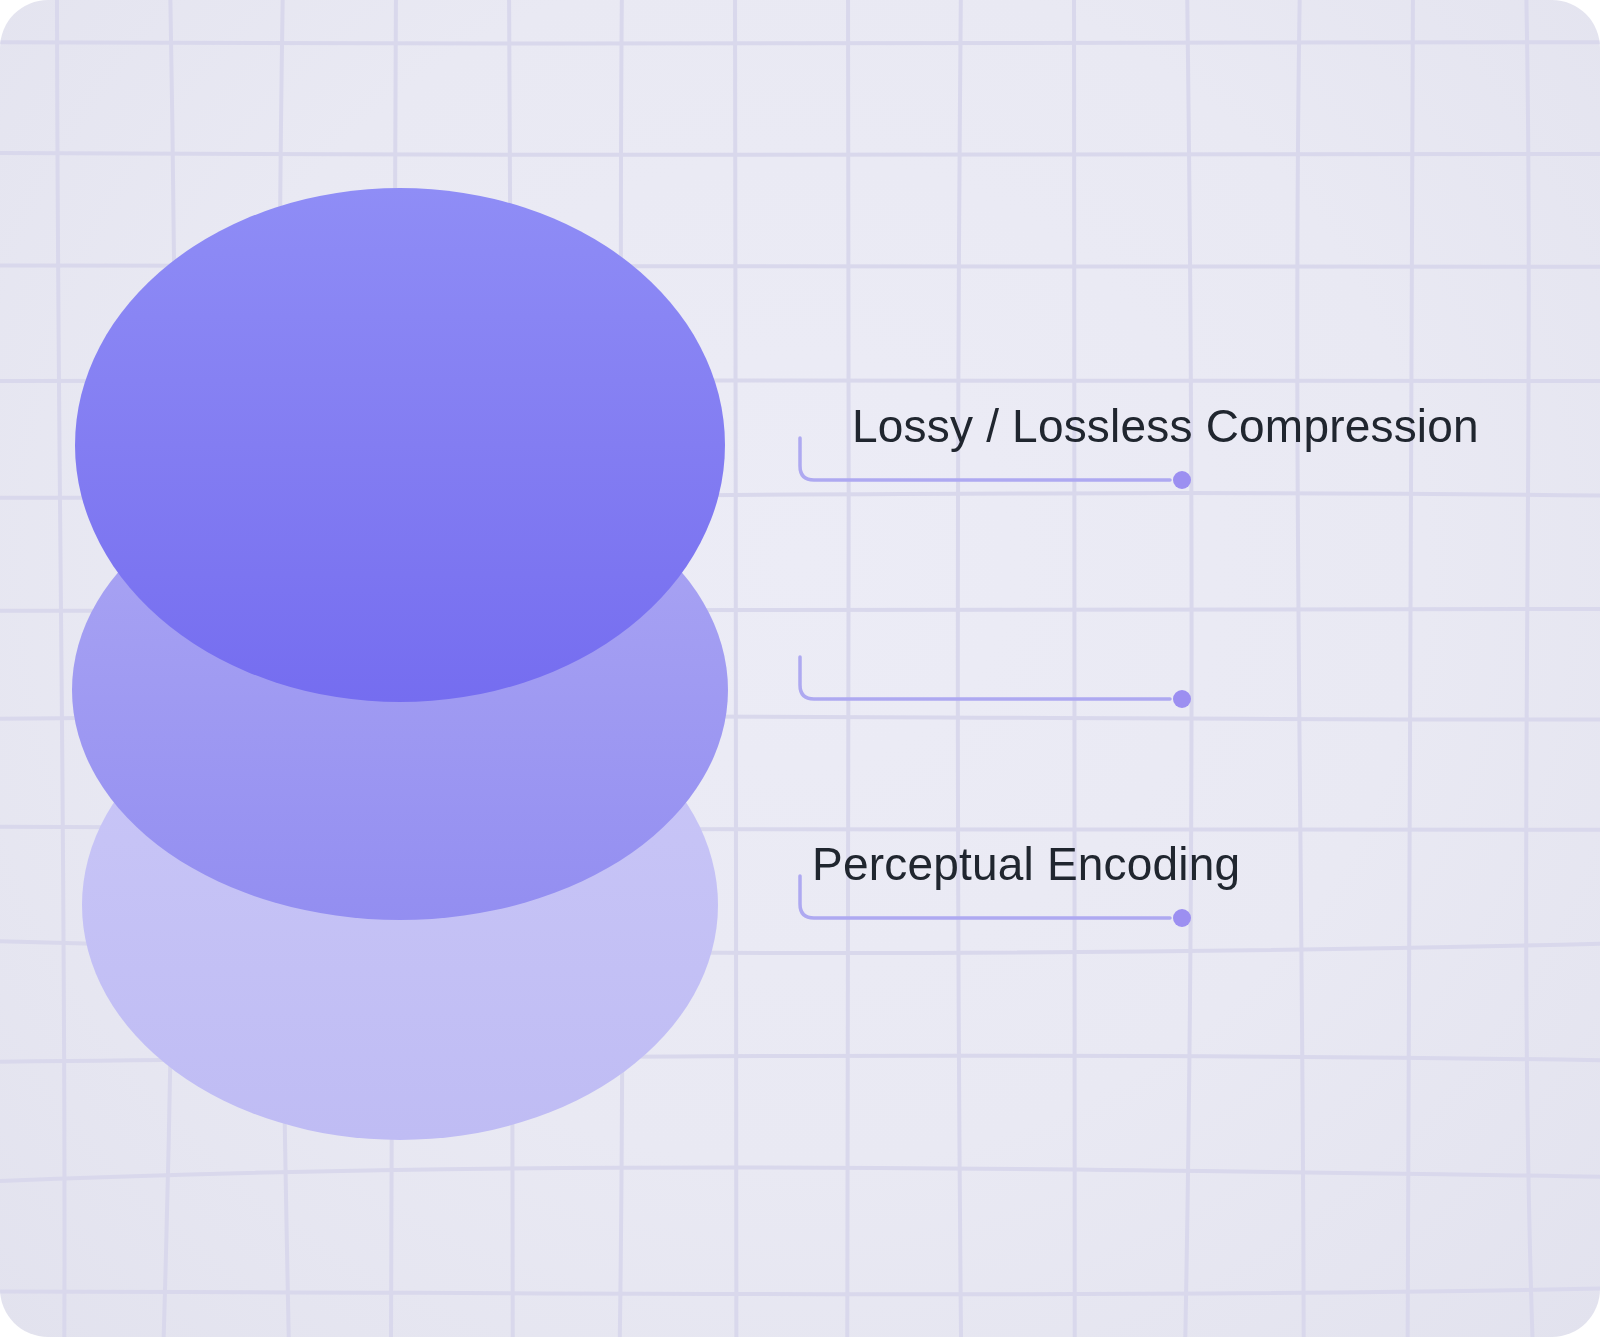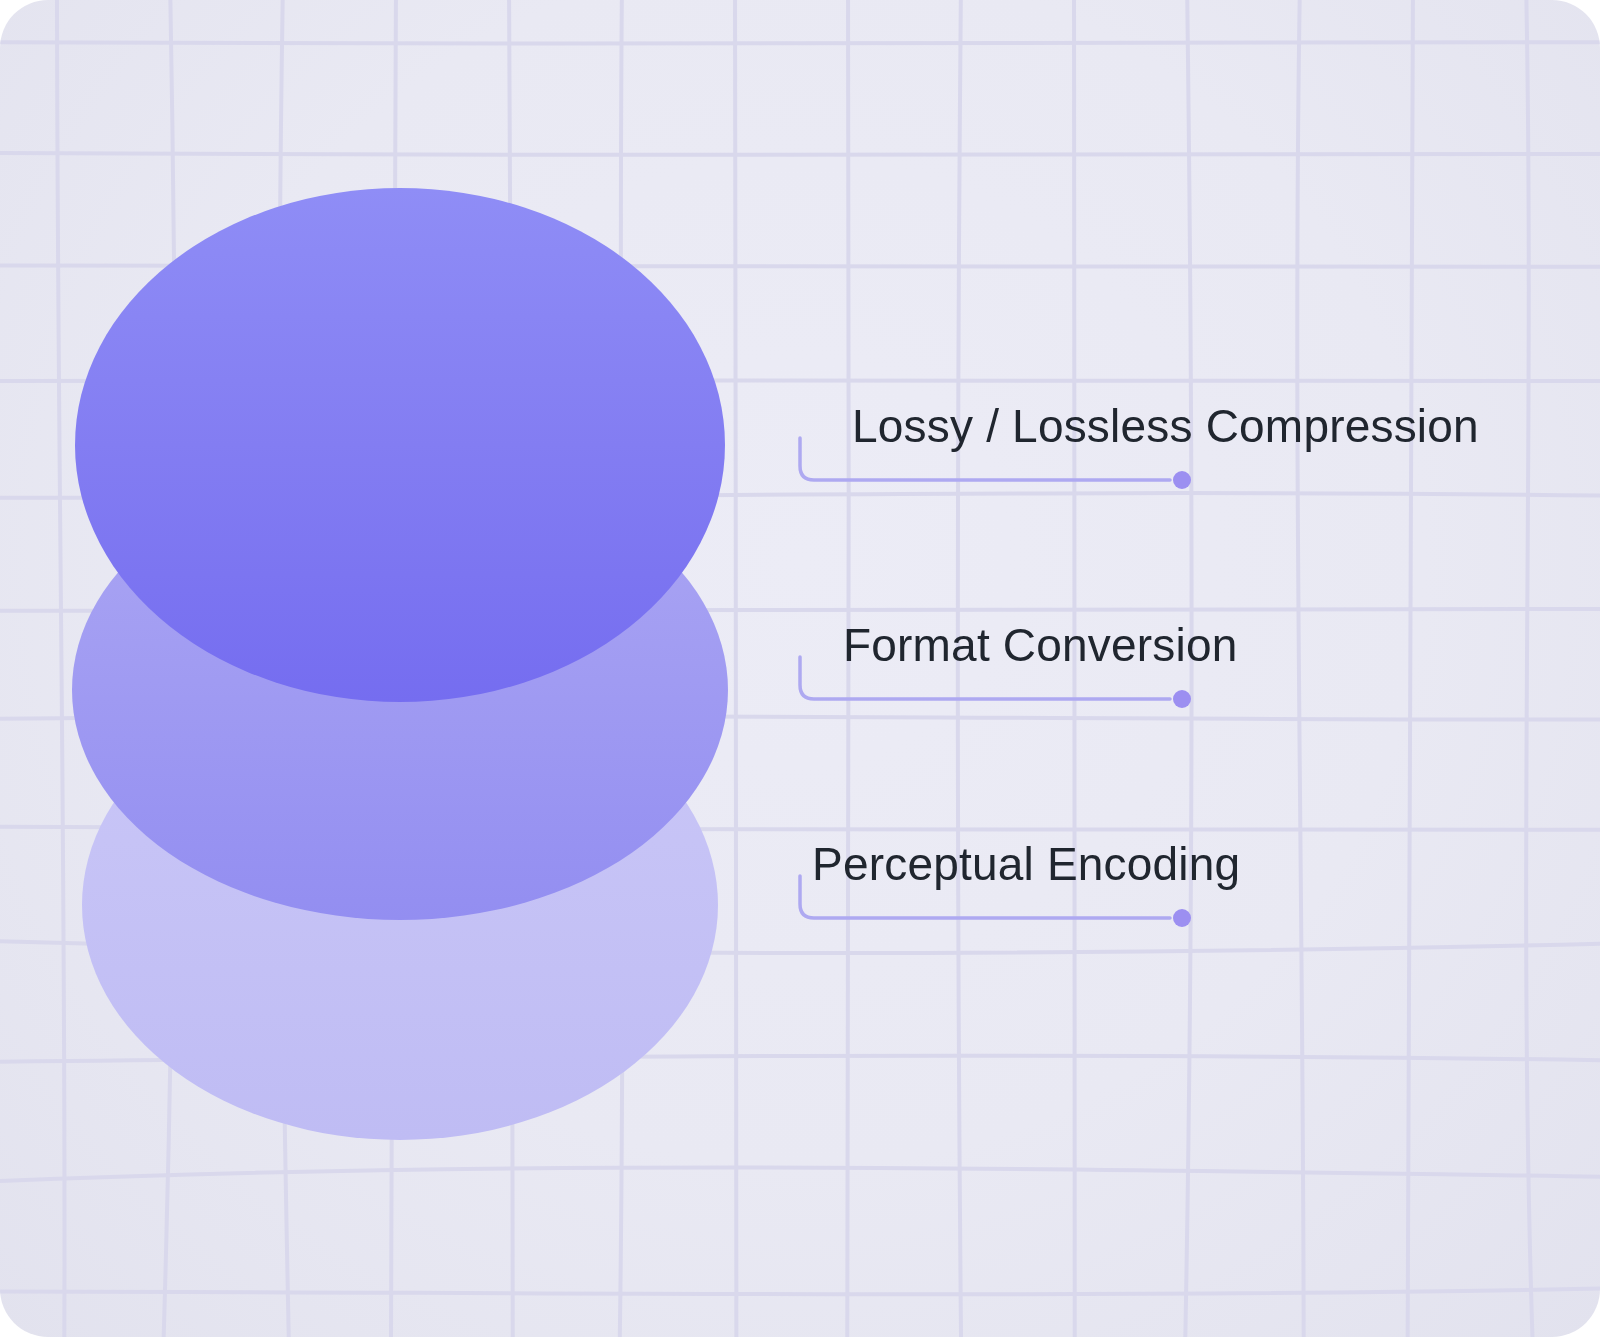--- a/index.html
+++ b/index.html
@@ -69,21 +69,20 @@
           <stop offset="0.5" stop-color="#837df2"></stop>
           <stop offset="1" stop-color="#756df0"></stop>
         </linearGradient>
       </defs>
       <ellipse cx="400" cy="905" rx="318" ry="235" fill="url(#g3)"></ellipse>
       <ellipse cx="400" cy="690" rx="328" ry="230" fill="url(#g2)"></ellipse>
       <ellipse cx="400" cy="445" rx="325" ry="257" fill="url(#g1)"></ellipse>
     </svg>
 
     <div class="label label-1">Lossy / Lossless Compression</div>
-    <div class="label label-2">Format Conversion</div>
     <div class="label label-3">Perceptual Encoding</div>
 
     <svg class="connector connector-1" viewBox="0 0 400 56">
       <path d="M2 2 V30 Q2 44 16 44 H372" fill="none" stroke-width="3.5" stroke-linecap="round" stroke="#aea9f1"></path>
       <circle cx="384" cy="44" r="9" fill="#9c8ff1"></circle>
     </svg>
     <svg class="connector connector-2" viewBox="0 0 400 56">
       <path d="M2 2 V30 Q2 44 16 44 H372" fill="none" stroke-width="3.5" stroke-linecap="round" stroke="#aea9f1"></path>
       <circle cx="384" cy="44" r="9" fill="#9c8ff1"></circle>
     </svg>

